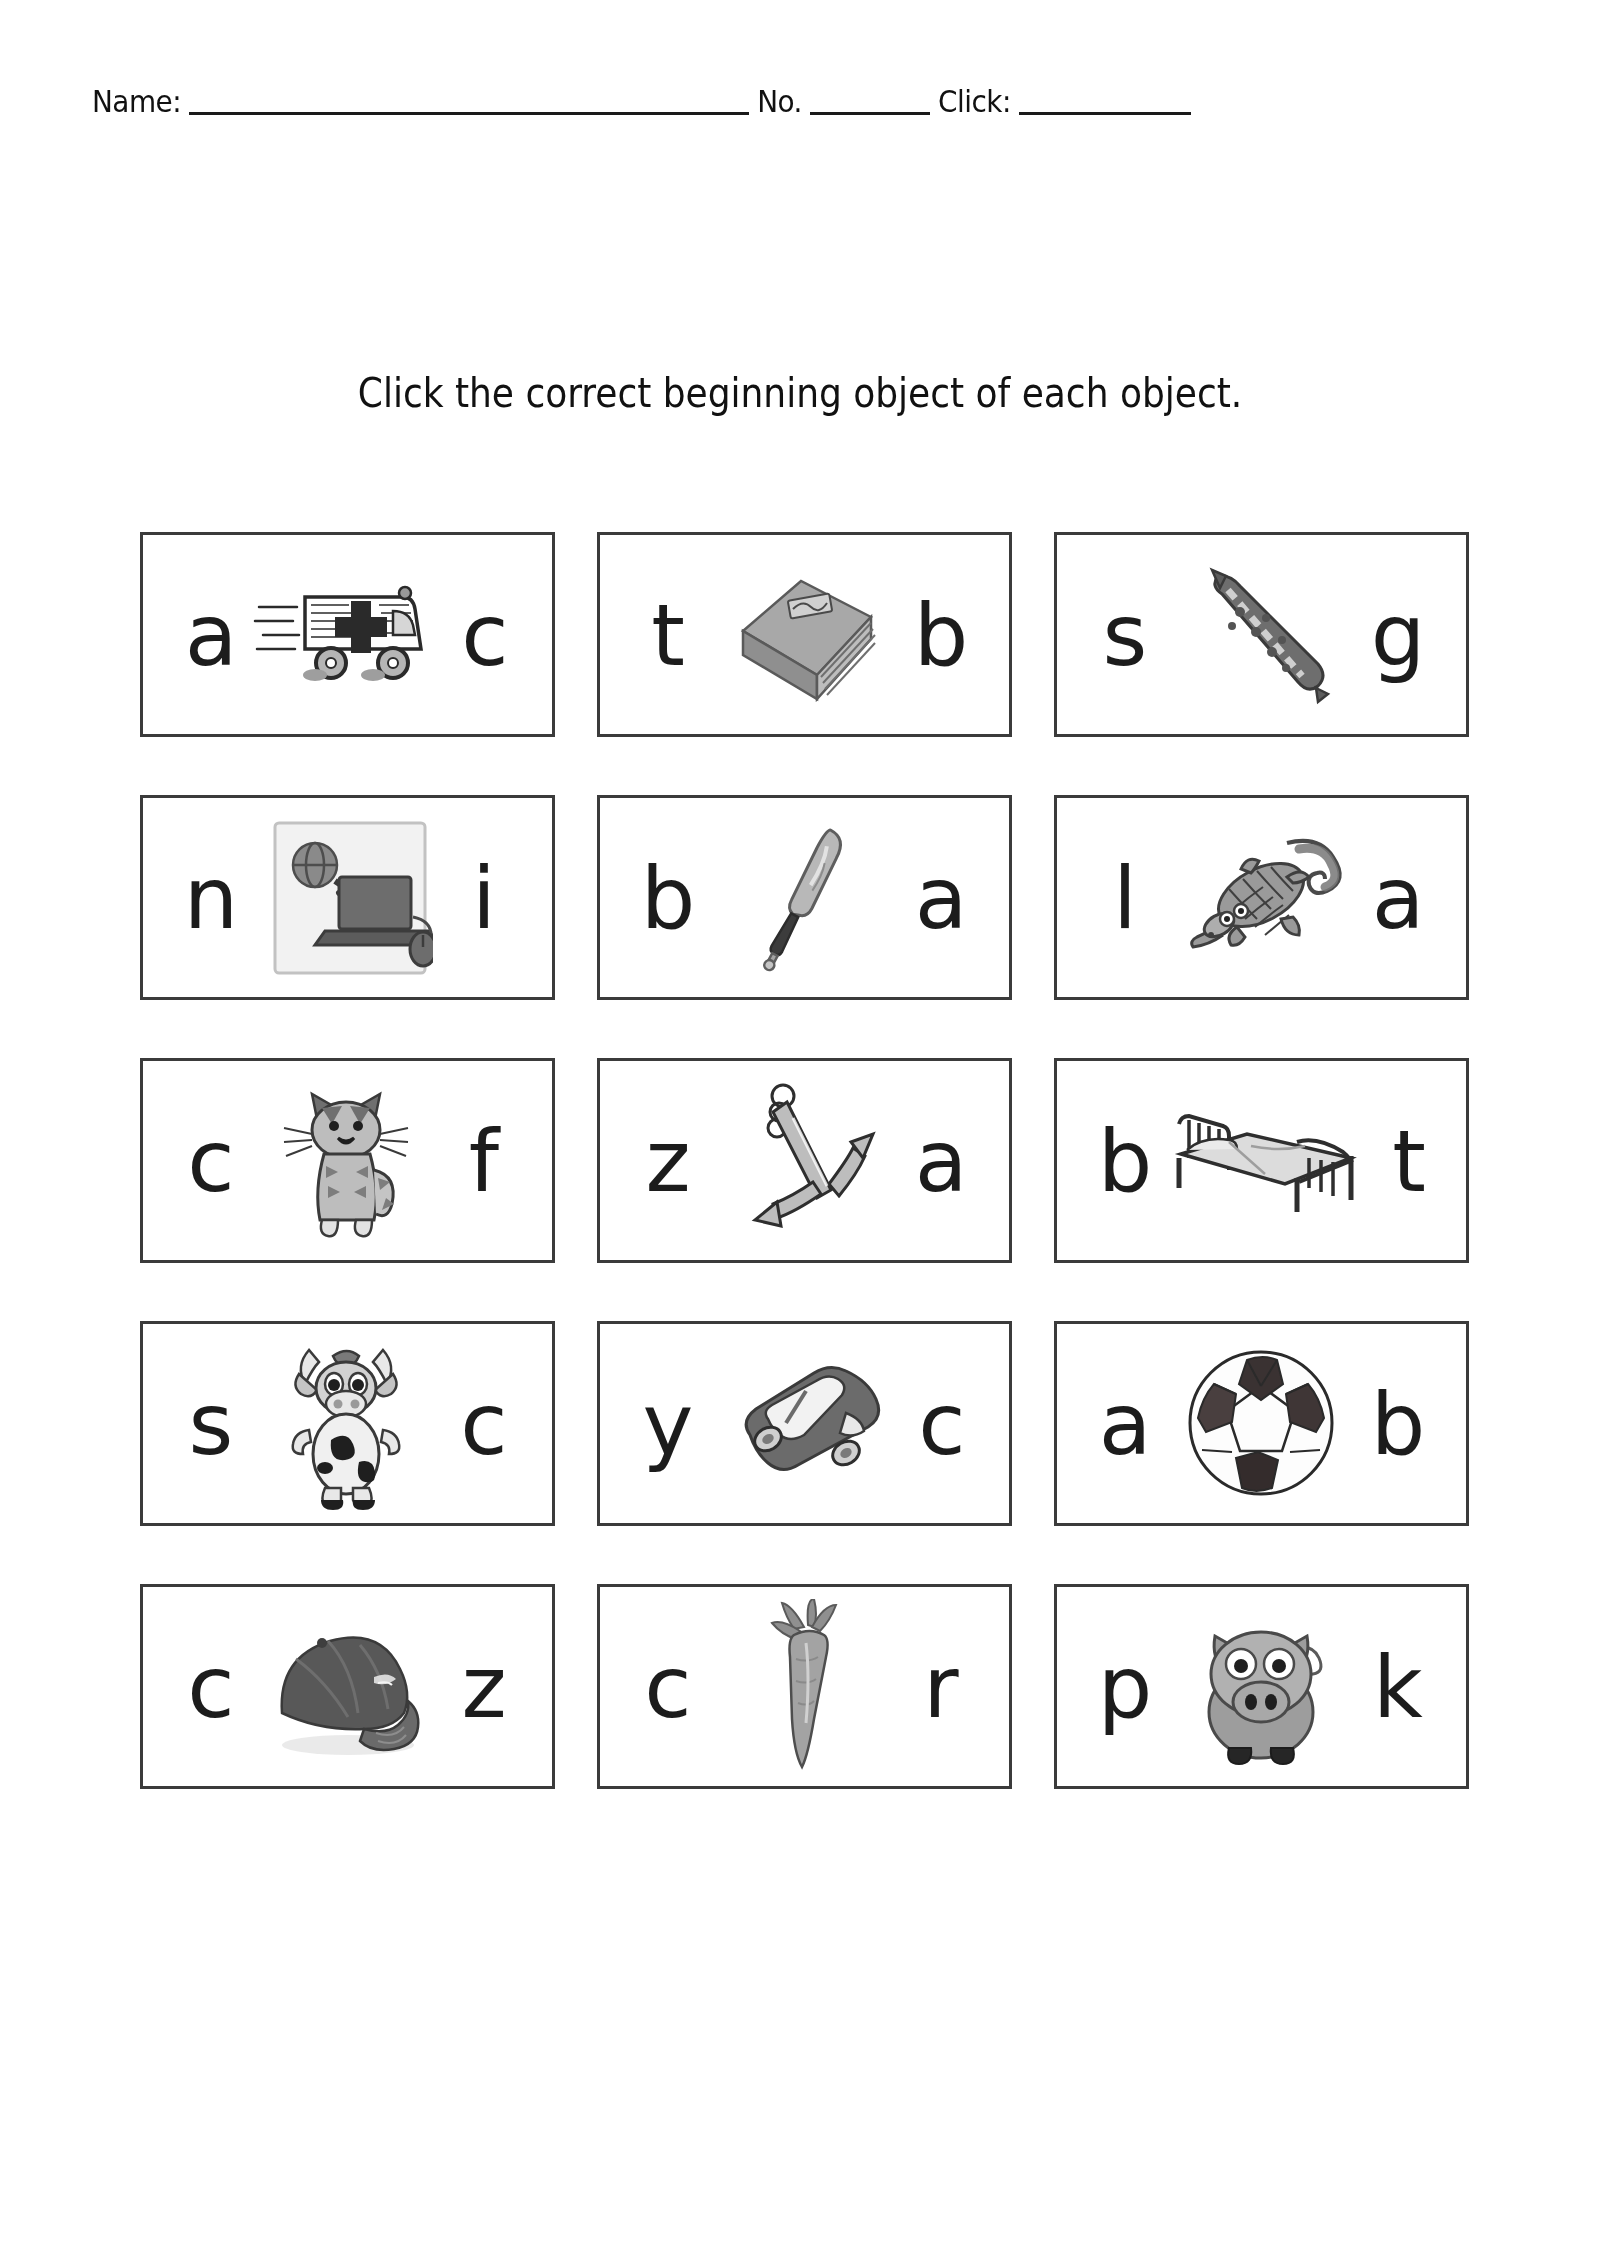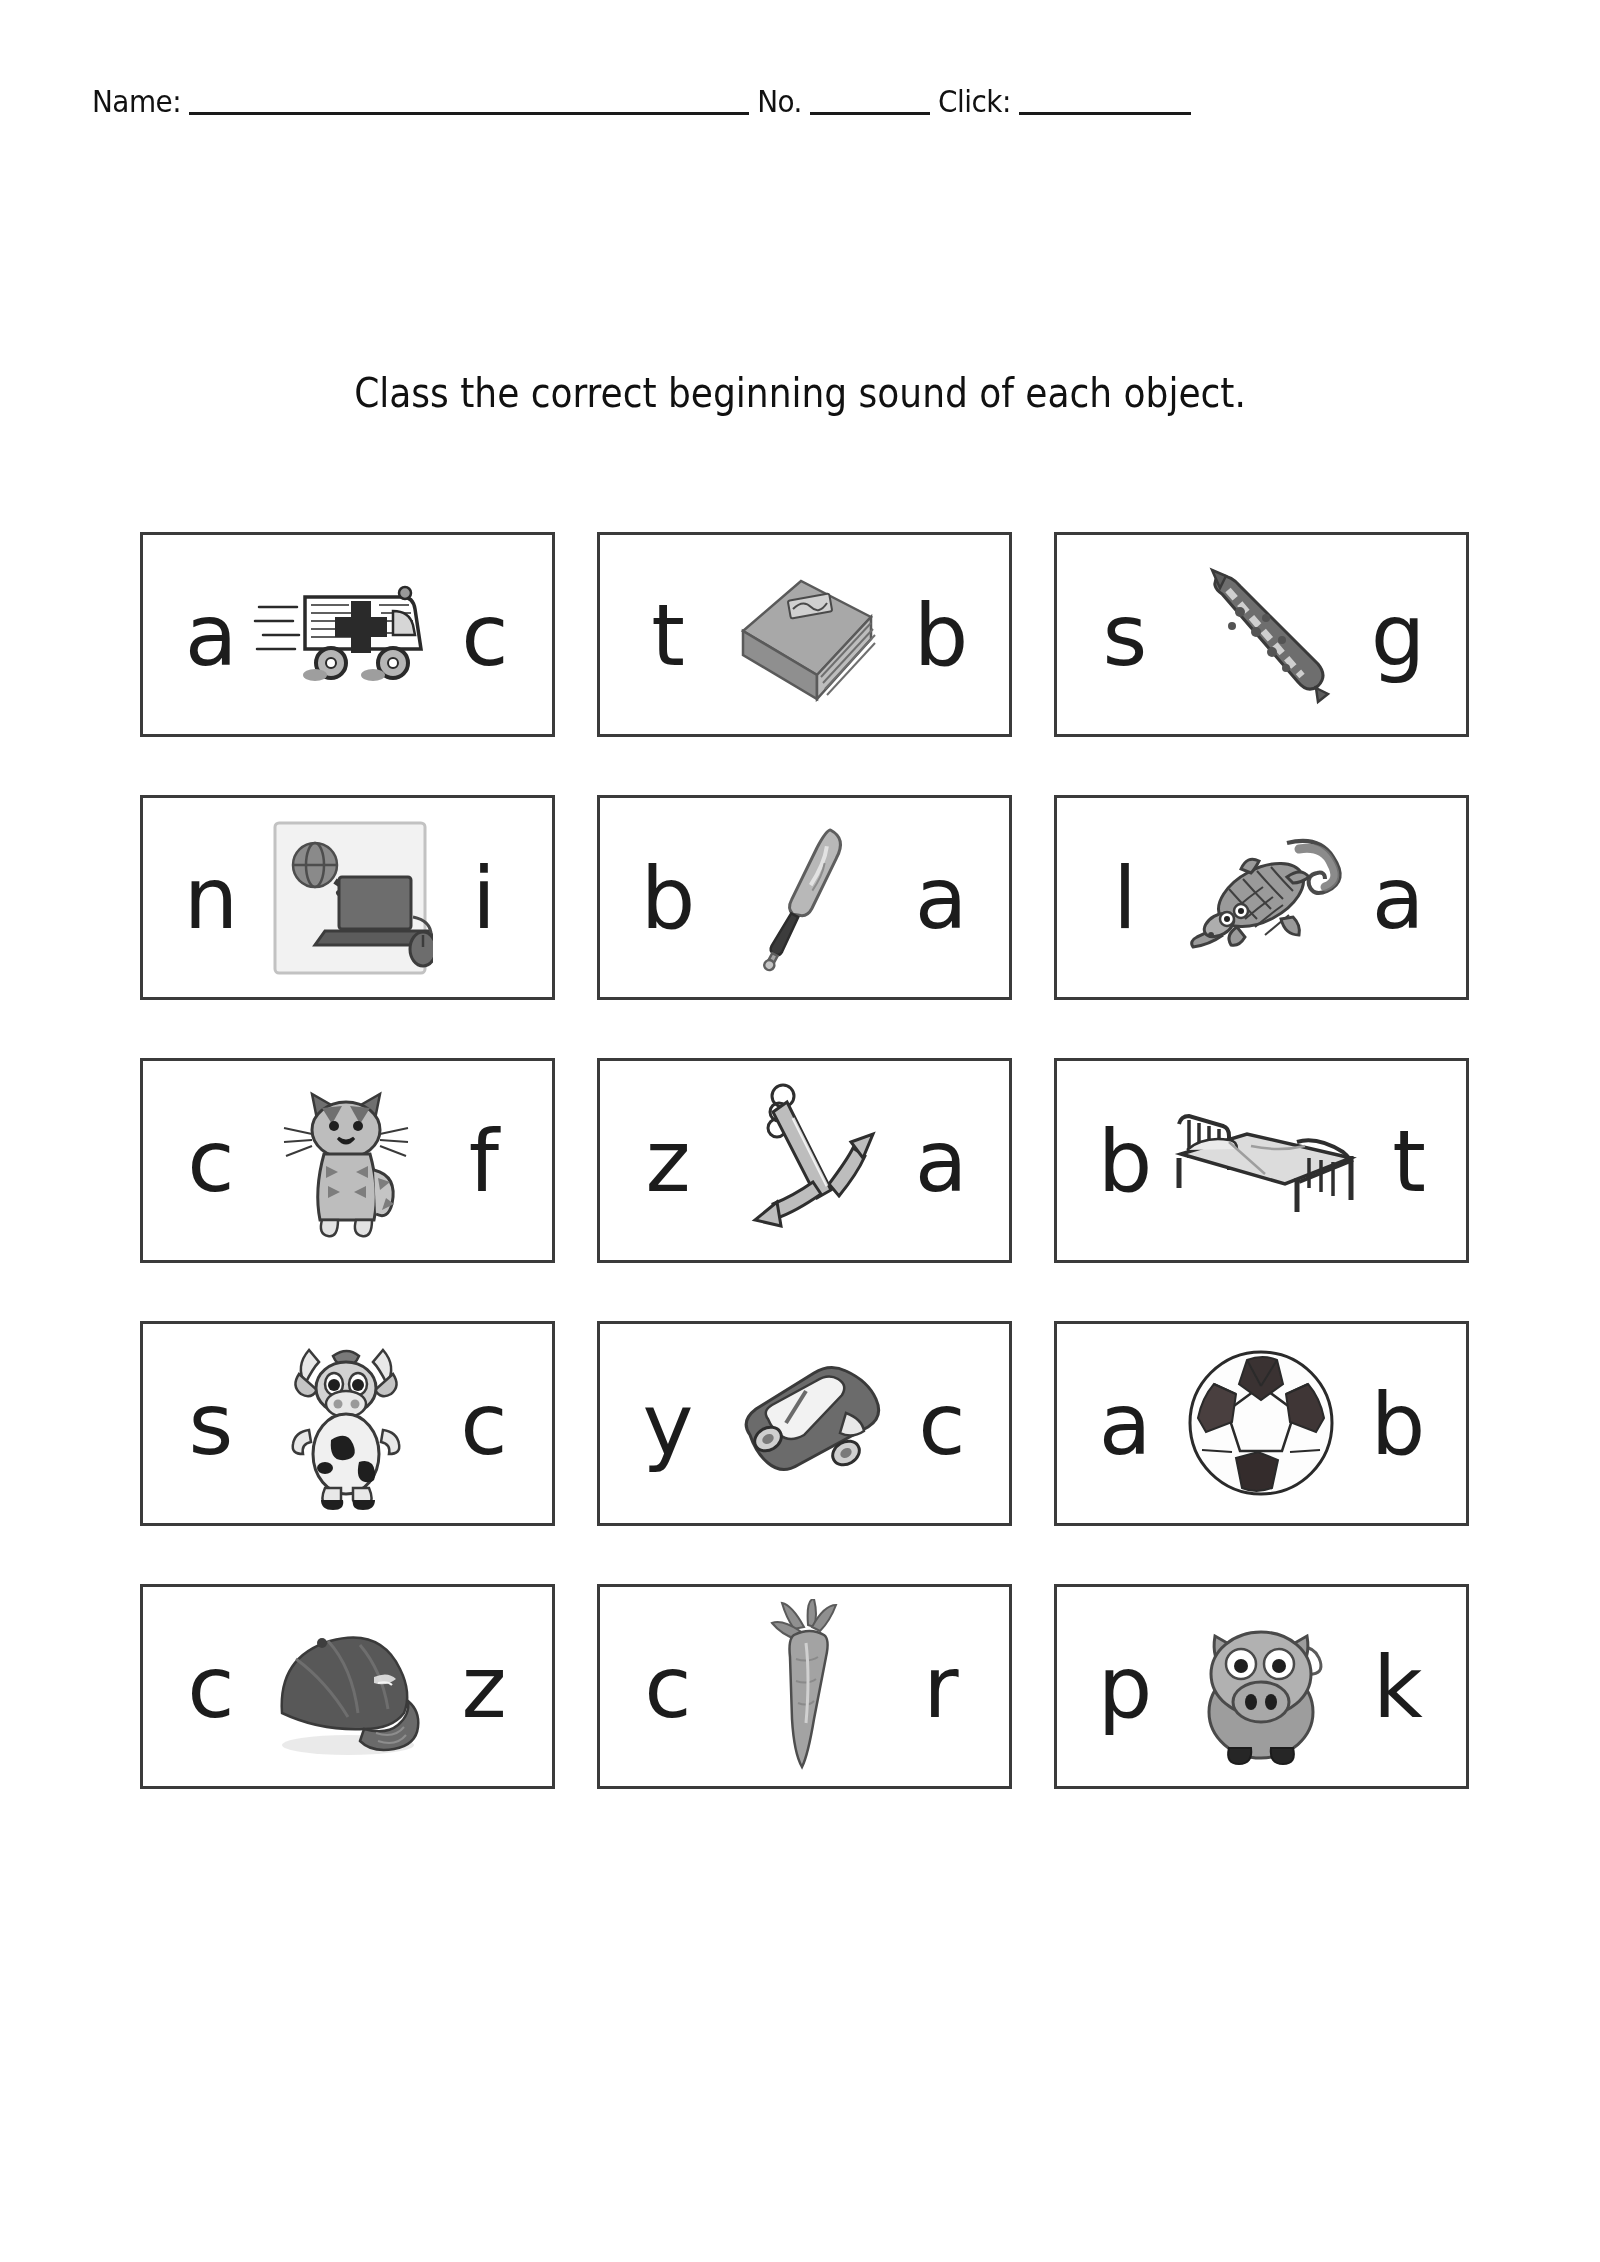--- a/index.html
+++ b/index.html
@@ -118,21 +118,21 @@
 
   <div class="header">
     <span class="hdr-label">Name:</span>
     <span class="hdr-rule rule-name"></span>
     <span class="hdr-label">No.</span>
     <span class="hdr-rule rule-no"></span>
     <span class="hdr-label">Click:</span>
     <span class="hdr-rule rule-class"></span>
   </div>
 
-  <div class="subtitle">Class the correct beginning sound of each object.</div>
+  <div class="subtitle">Click the correct beginning object of each object.</div>
 
   <div class="grid">
 
     <div class="qbox">
       <span class="choice">a</span>
       <span class="pic">
         <svg width="190" height="120" viewBox="0 0 190 120">
           <g stroke="#2a2a2a" stroke-width="2.5" fill="none" stroke-linecap="round">
             <line x1="6" y1="32" x2="44" y2="32"></line>
               <line x1="2" y1="46" x2="40" y2="46"></line>

